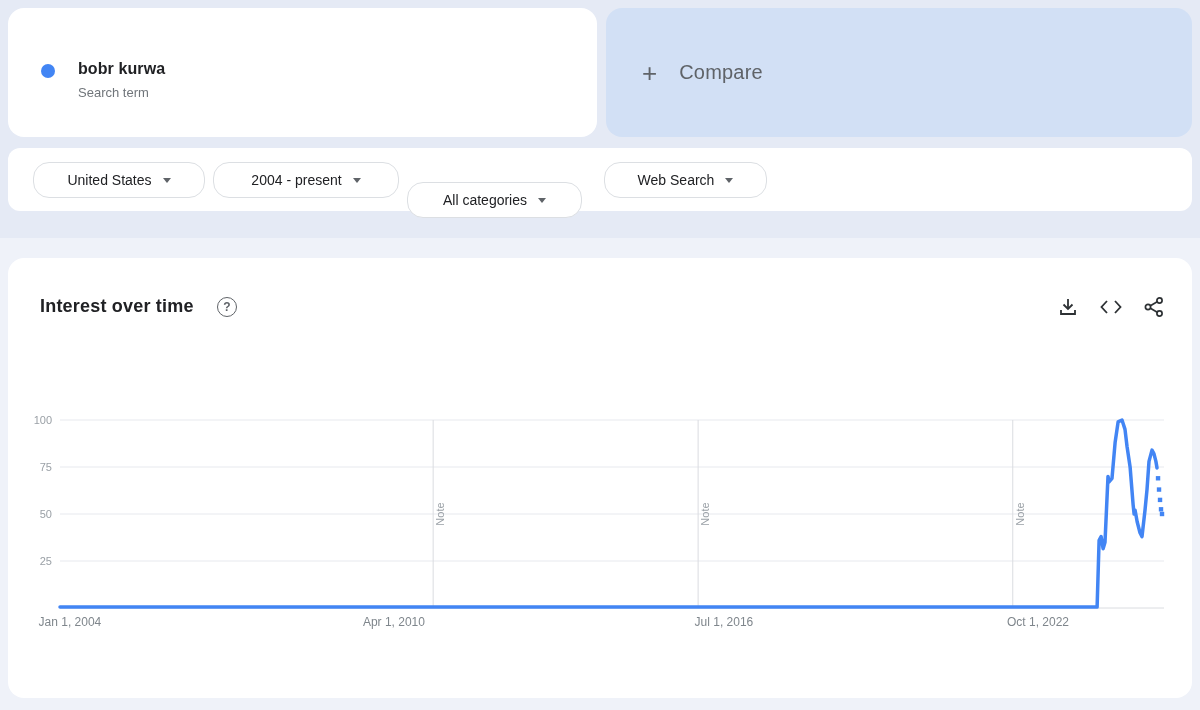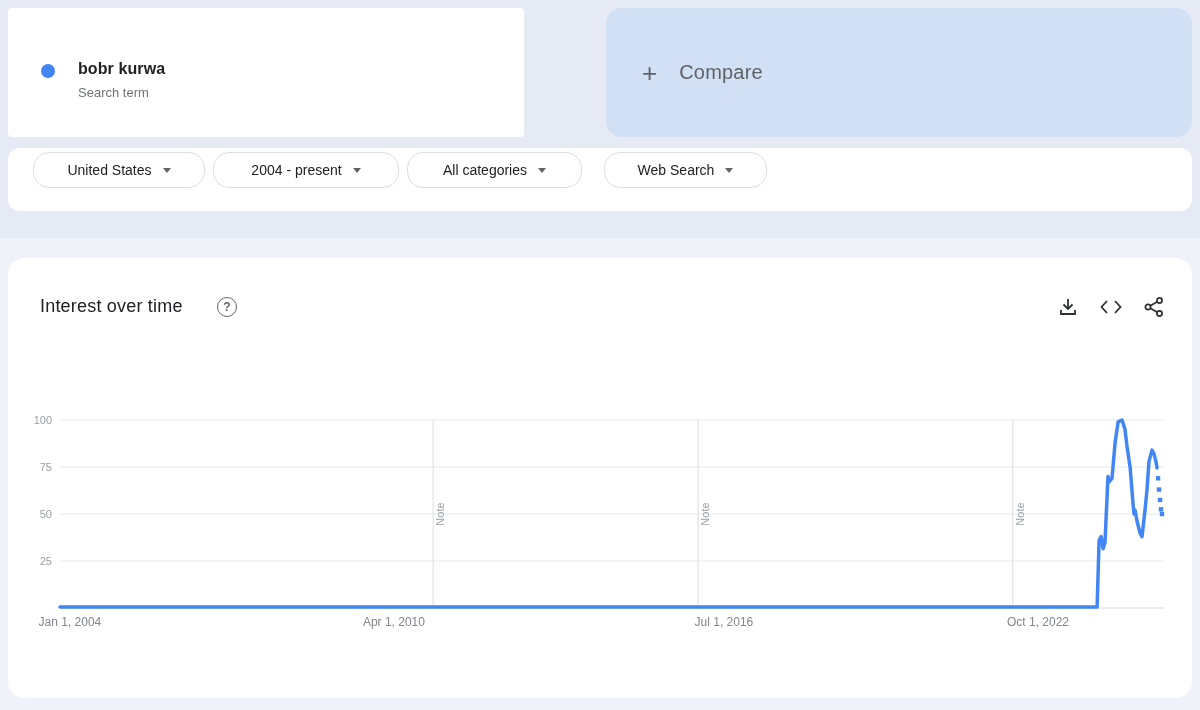--- a/index.html
+++ b/index.html
@@ -10,21 +10,21 @@
     background:#eff2f9;
     overflow:hidden;
   }
   .hero-bg {
     position:absolute; left:0; top:0; width:1200px; height:238px;
     background:#e5eaf5;
   }
   .card { position:absolute; background:#ffffff; }
 
   
-  .term-card { left:8px; top:8px; width:516px; height:129px; border-radius:4px; }
+  .term-card { left:8px; top:8px; width:589px; height:129px; border-radius:16px; }
   .term-dot {
     position:absolute; left:33px; top:56px; width:14px; height:14px;
     border-radius:50%; background:#4285f4;
   }
   .term-title {
     position:absolute; left:70px; top:52px;
     font-size:16px; font-weight:700; color:#202124; letter-spacing:.1px;
   }
   .term-sub {
     position:absolute; left:70px; top:77px;
@@ -36,41 +36,41 @@
     position:absolute; left:606px; top:8px; width:586px; height:129px;
     border-radius:16px; background:#d2e0f5; cursor:pointer;
     display:flex; align-items:center; padding-left:36px; gap:22px;
   }
   .plus-glyph { font-size:26px; font-weight:400; color:#5f6368; line-height:1; }
   .compare-label { font-size:20px; color:#5f6368; letter-spacing:.2px;text-align:center; }
 
   
   .filter-bar { left:8px; top:148px; width:1184px; height:63px; border-radius:12px; }
   .pill {
-    position:absolute; top:4px; height:36px;
+    position:absolute; top:14px; height:36px;
     background:#fff; border:1px solid #dcdfe3; border-radius:16px;
     display:flex; align-items:center; justify-content:center; gap:11px;
     font-size:14px; color:#202124; cursor:pointer;
     font-family:"Liberation Sans","DejaVu Sans",sans-serif;
   }
   .pill .chev {
     width:0; height:0;
     border-left:4.5px solid transparent; border-right:4.5px solid transparent;
     border-top:5.5px solid #5f6368;
   }
   .pill-geo      { left:25px;  width:172px; }
   .pill-time     { left:205px; width:186px; }
-  .pill-category { left:399px; width:175px; }
+  .pill-category { left:399px; width:175px;margin-top:20px; }
   .pill-gprop    { left:583px; width:163px;margin-left:13px; }
 
   
   .chart-card { left:8px; top:258px; width:1184px; height:440px; border-radius:16px; }
   .chart-title {
     position:absolute; left:32px; top:38px;
-    font-size:18px; font-weight:400; color:#202124; letter-spacing:.2px;
+    font-size:18px; font-weight:700; color:#202124; letter-spacing:.2px;
   }
   .help-icon {
     position:absolute; left:209px; top:39px; width:20px; height:20px;
     border:1.6px solid #5f6368; border-radius:50%;
     color:#5f6368; font-size:12px; font-weight:700;
     display:flex; align-items:center; justify-content:center; cursor:pointer;
   }
   .chart-actions { position:absolute; right:26px; top:37px; display:flex; gap:19px; }
   .icon-btn {
     width:24px; height:24px; border:none; background:none; cursor:pointer;

